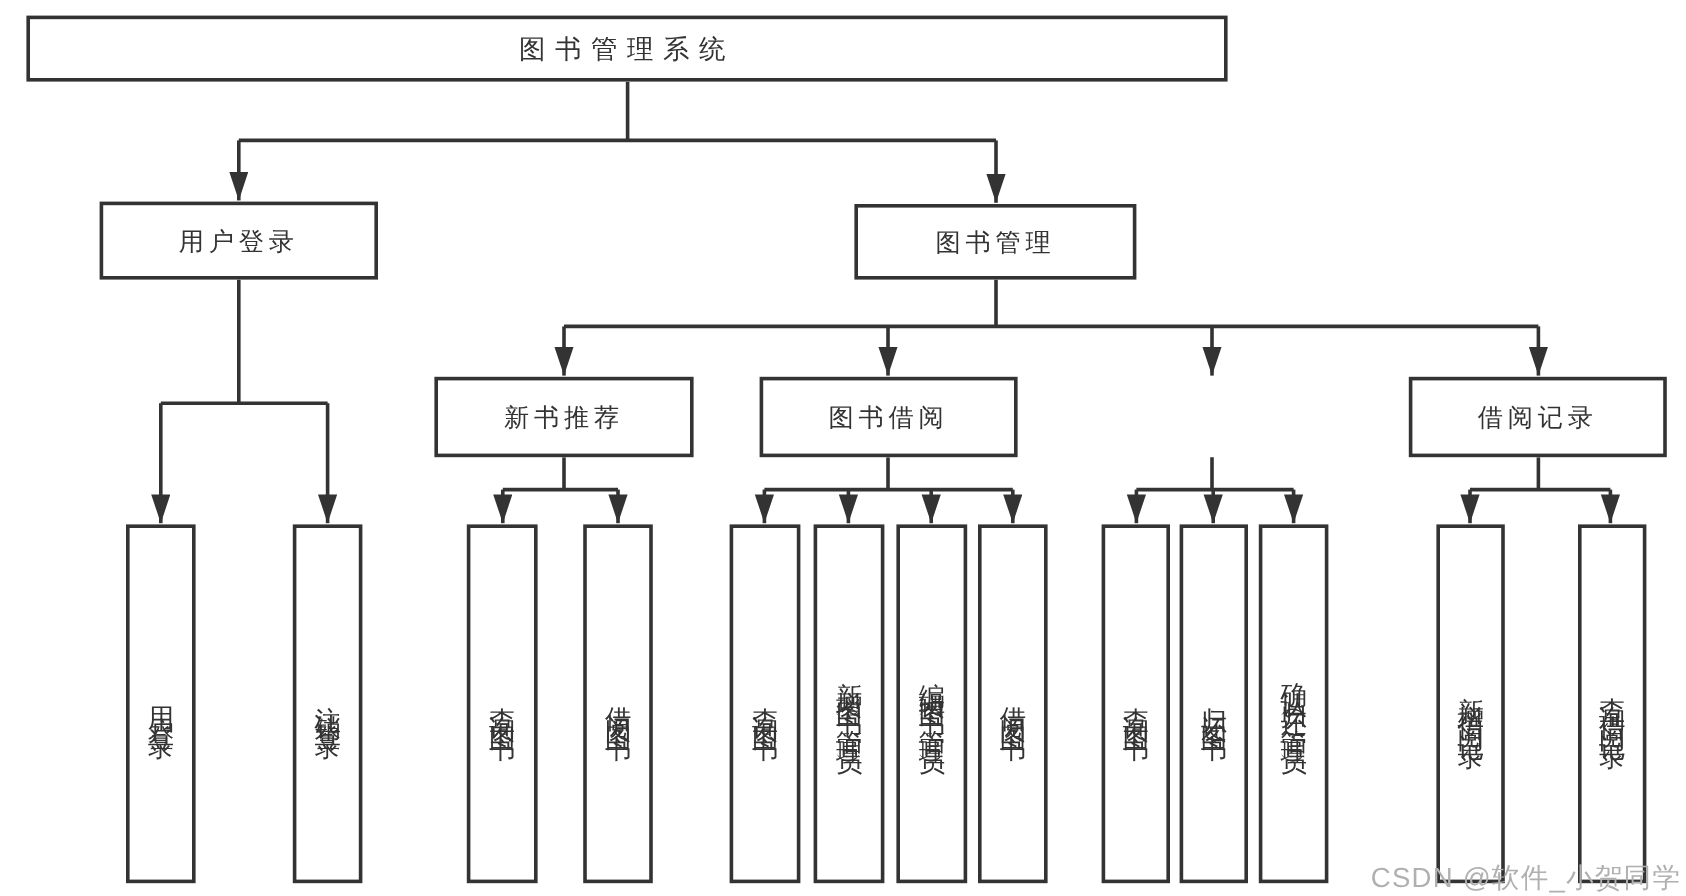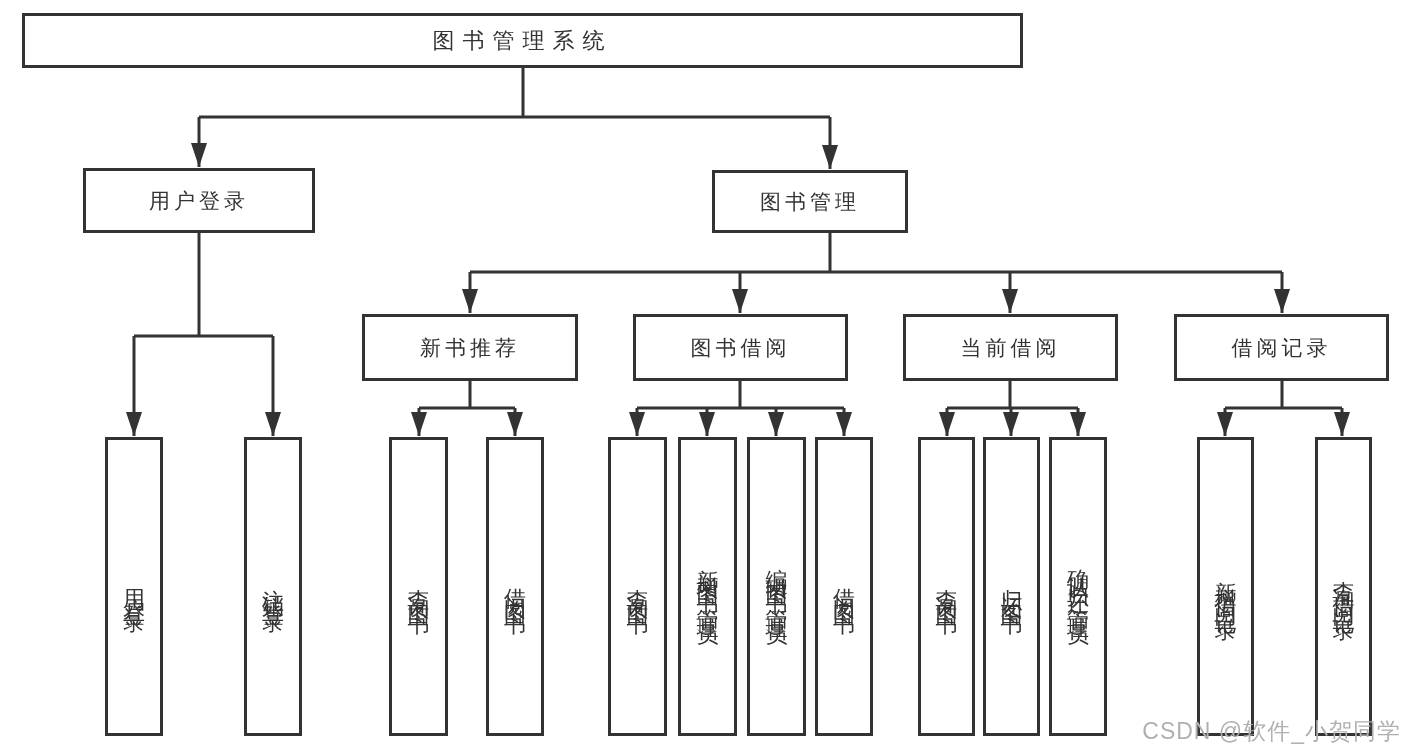--- a/index.html
+++ b/index.html
@@ -103,32 +103,29 @@
     <line x1="1342" y1="408" x2="1342" y2="436" marker-end="url(#ah)"></line>
   </svg>
 
   <div class="node root" style="left:22px;top:13px;width:1001px;height:55px;">
     <span>图书管理系统</span>
   </div>
 
   <div class="node" style="left:83px;top:168px;width:232px;height:65px;">
     <span>用户登录</span>
   </div>
-  <div class="node" style="left:712px;top:170px;width:196px;height:63px;">
+  <div class="node" style="left:712px;top:170px;width:235px;height:63px;">
     <span>图书管理</span>
   </div>
 
   <div class="node" style="left:633px;top:314px;width:215px;height:67px;">
     <span>图书借阅</span>
   </div>
   <div class="node" style="left:362px;top:314px;width:216px;height:67px;">
     <span>新书推荐</span>
-  </div>
-  <div class="node" style="left:903px;top:314px;width:215px;height:67px;">
-    <span>当前借阅</span>
   </div>
   <div class="node" style="left:1174px;top:314px;width:215px;height:67px;">
     <span>借阅记录</span>
   </div>
 
   <div class="leaf" style="left:105px;top:437px;width:58px;height:299px;">
     <span>用户登录</span>
   </div>
   <div class="leaf" style="left:244px;top:437px;width:58px;height:299px;">
     <span>注销登录</span>

